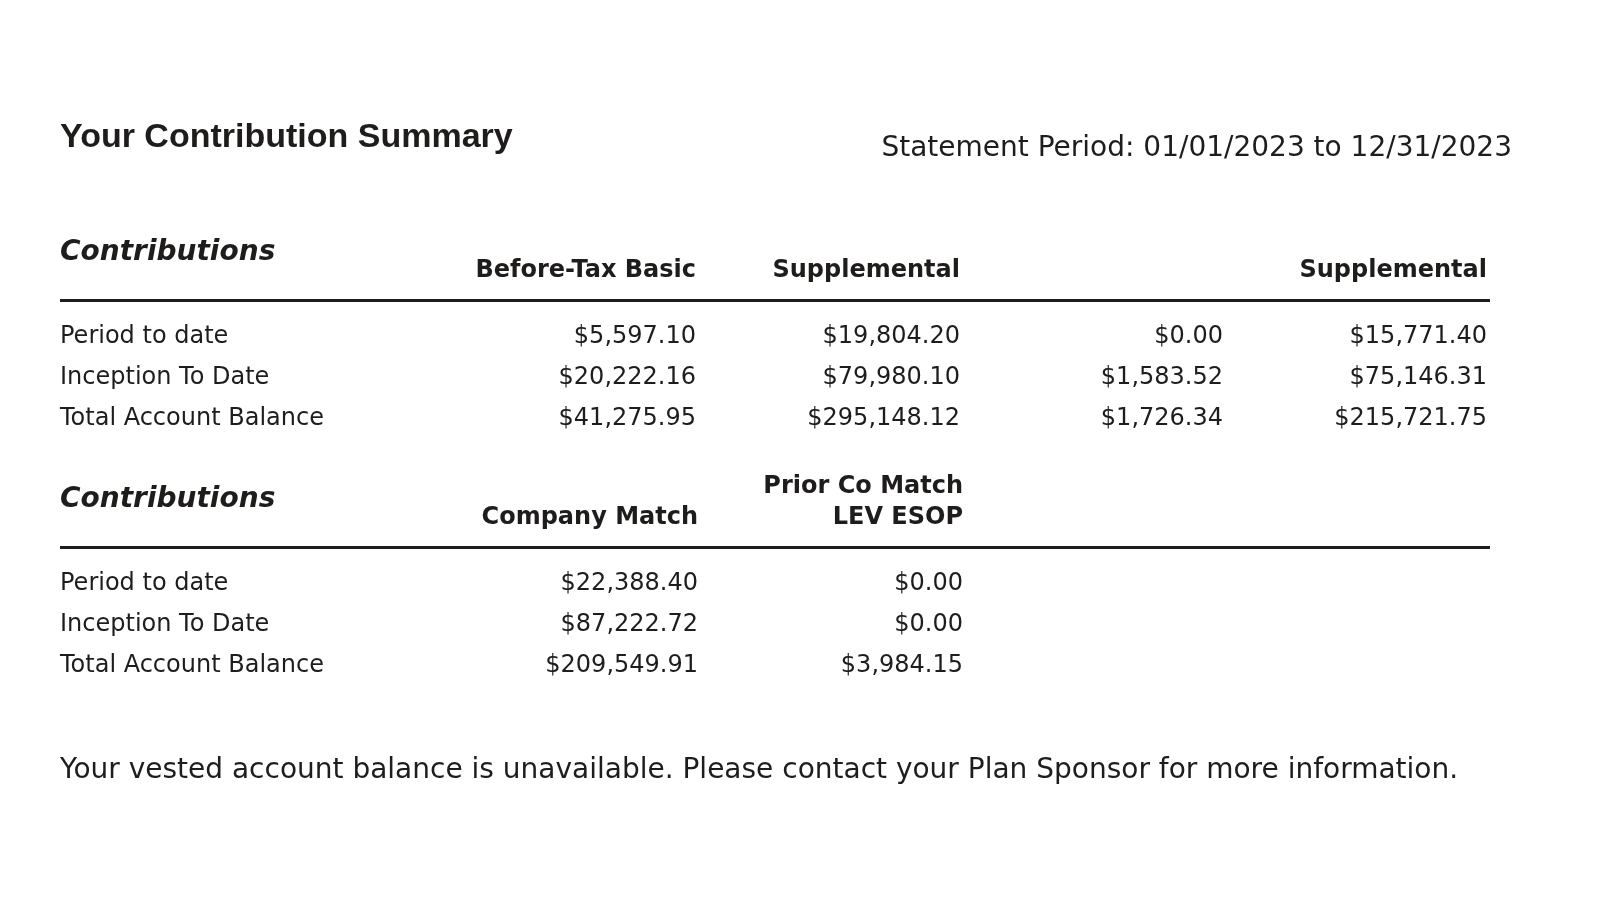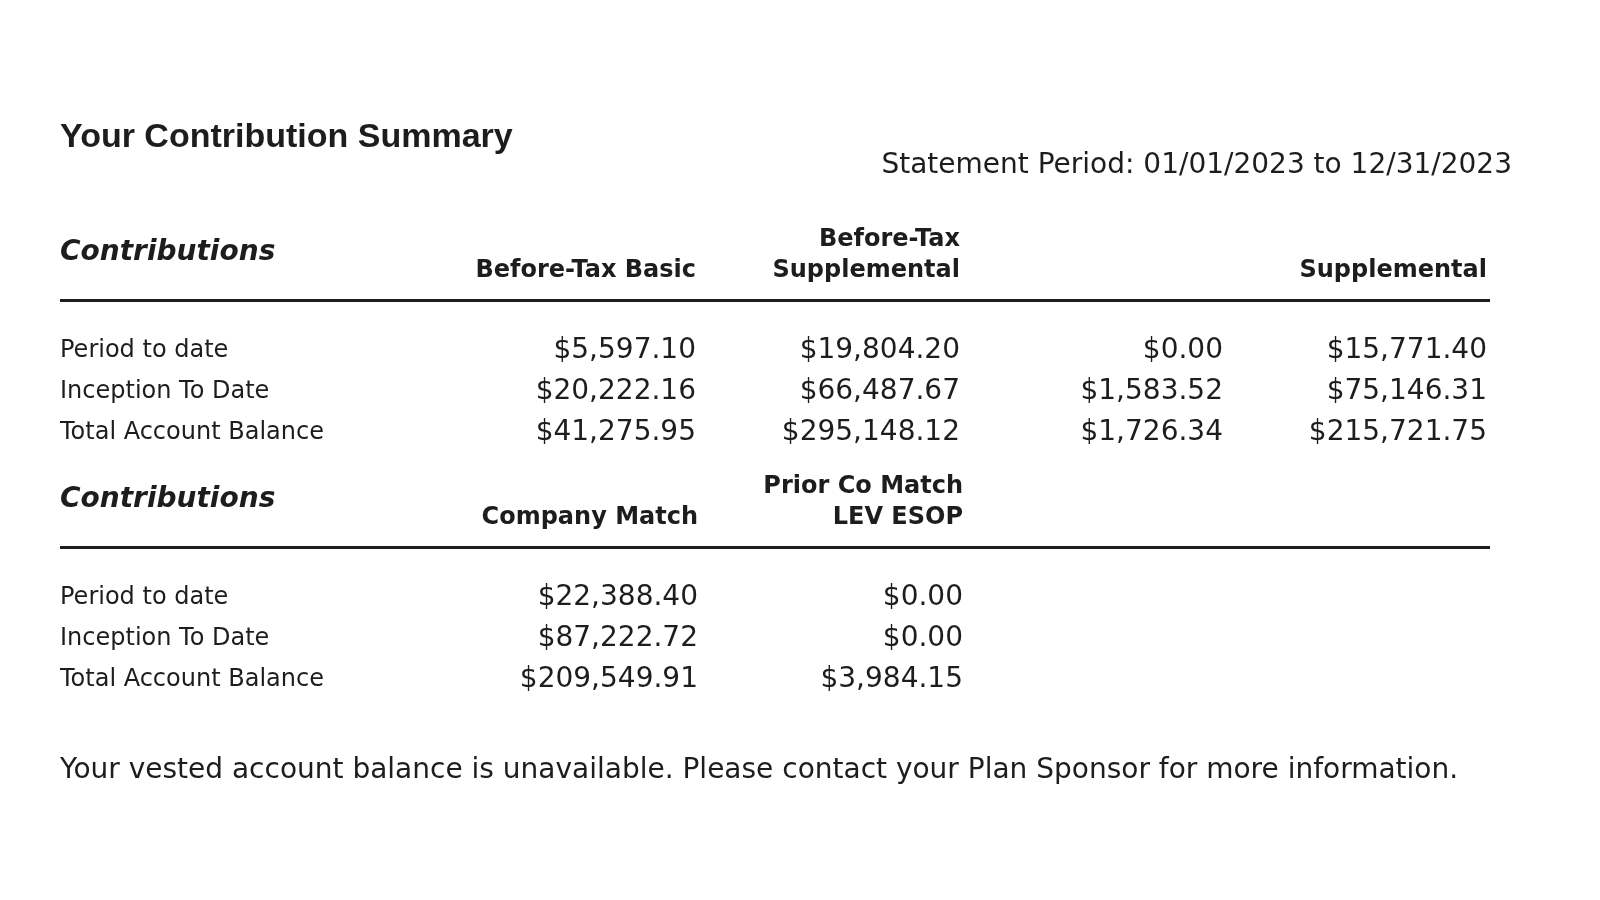--- a/index.html
+++ b/index.html
@@ -21,21 +21,21 @@
       top: 116px;
       font-family: "Liberation Sans", sans-serif;
       font-weight: bold;
       font-size: 34px;
       margin: 0;
       letter-spacing: 0px;
     }
     .statement-period {
       position: absolute;
       right: 88px;
-      top: 147px;
+      top: 130px;
       font-size: 28px;
       white-space: nowrap;
     }
     .section {
       position: absolute;
       left: 60px;
       width: 1430px;
     }
     .section-1 { top: 220px; }
     .section-2 { top: 467px; }
@@ -58,39 +58,39 @@
       position: absolute;
       bottom: 14px;
       text-align: right;
       font-weight: bold;
       font-size: 24px;
       line-height: 31px;
       white-space: nowrap;
     }
     .data-rows {
       position: relative;
-      padding-top: 31px;
+      padding-top: 17px;
     }
     .data-row {
       position: relative;
       height: 41px;
     }
     .row-label {
       position: absolute;
       left: 0;
       top: 0;
       font-size: 24px;
       line-height: 32px;
       white-space: nowrap;
     }
     .cell {
       position: absolute;
       top: 0;
       text-align: right;
-      font-size: 28px;
+      font-size: 24px;
       line-height: 32px;
       white-space: nowrap;
     }
     
     .s1 .c0 { right: calc(1430px - 636px); }
     .s1 .c1 { right: calc(1430px - 900px); }
     .s1 .c2 { right: calc(1430px - 1163px); }
     .s1 .c3 { right: calc(1430px - 1427px); }
     
     .s2 .c0 { right: calc(1430px - 638px); }
@@ -111,39 +111,38 @@
 <div class="statement-period">Statement Period: 01/01/2023 to 12/31/2023</div>
 
 <div class="section section-1 s1">
   <div class="header-row">
     <div class="section-title">Contributions</div>
     <div class="col-header c0">
       <div></div>
       <div>Before-Tax Basic</div>
     </div>
     <div class="col-header c1">
-      <div>Before-Tax</div>
       <div>Supplemental</div>
     </div>
     <div class="col-header c3">
       <div>Supplemental</div>
     </div>
   </div>
   <div class="data-rows">
     <div class="data-row">
       <div class="row-label">Period to date</div>
       <div class="cell c0">$5,597.10</div>
       <div class="cell c1">$19,804.20</div>
       <div class="cell c2">$0.00</div>
       <div class="cell c3">$15,771.40</div>
     </div>
     <div class="data-row">
       <div class="row-label">Inception To Date</div>
       <div class="cell c0">$20,222.16</div>
-      <div class="cell c1">$66,487.67</div>
+      <div class="cell c1">$79,980.10</div>
       <div class="cell c2">$1,583.52</div>
       <div class="cell c3">$75,146.31</div>
     </div>
     <div class="data-row">
       <div class="row-label">Total Account Balance</div>
       <div class="cell c0">$41,275.95</div>
       <div class="cell c1">$295,148.12</div>
       <div class="cell c2">$1,726.34</div>
       <div class="cell c3">$215,721.75</div>
     </div>

